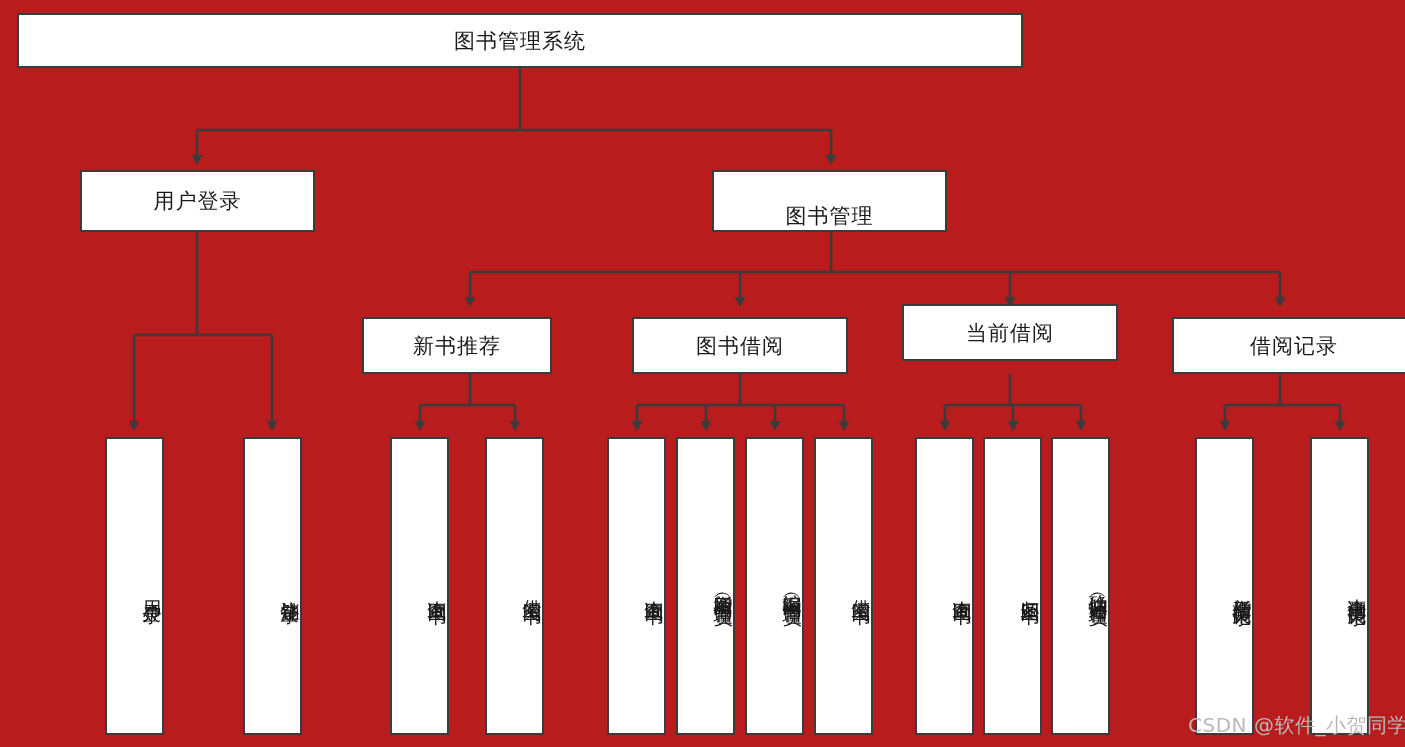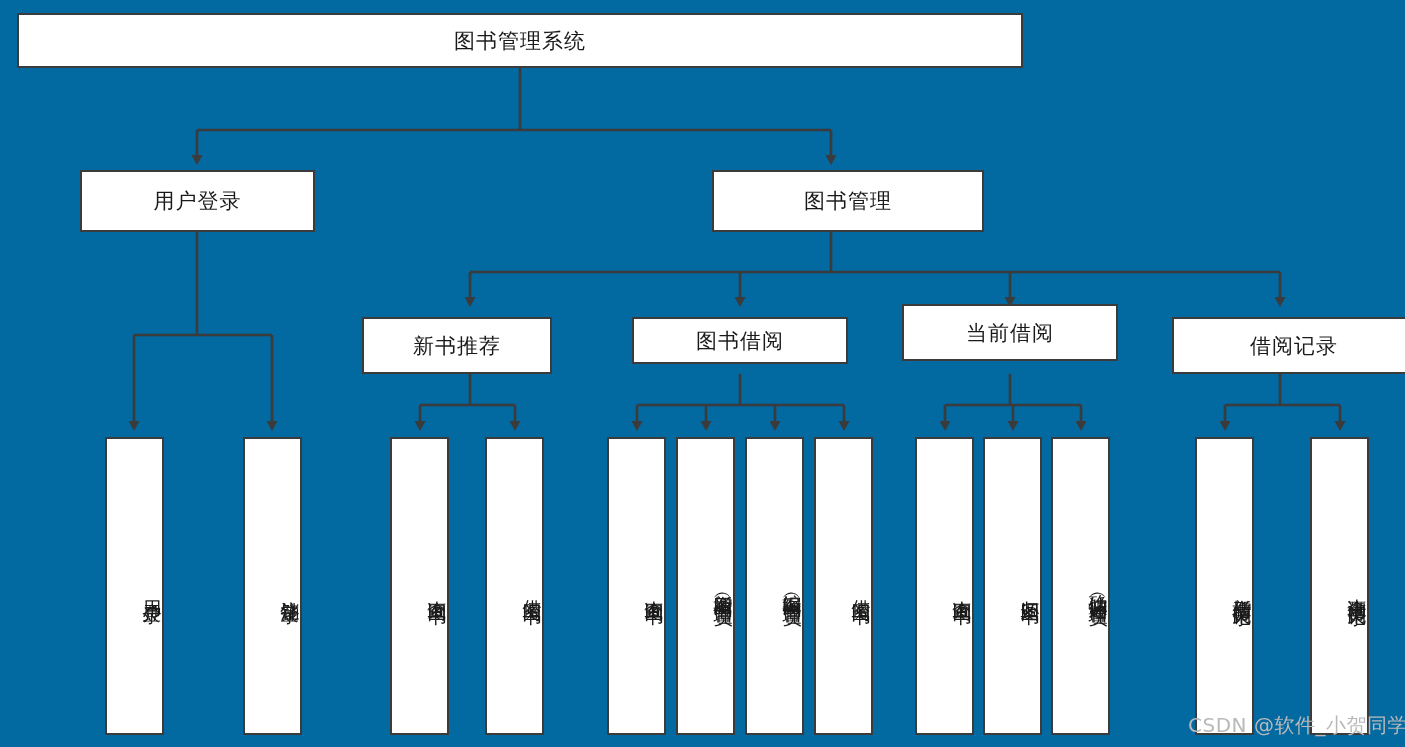--- a/index.html
+++ b/index.html
@@ -7,21 +7,21 @@
     padding: 0;
     background: #ffffff;
   }
   body {
     font-family: "DejaVu Sans", "Liberation Sans", sans-serif;
   }
   #canvas {
     position: relative;
     width: 1405px;
     height: 747px;
-    background: #0369a1;
+    background: #b91c1c;
     overflow: hidden;
   }
   .node {
     position: absolute;
     box-sizing: border-box;
     border: 2px solid #3b3b3b;
     background: #ffffff;
     display: flex;
     align-items: center;
     justify-content: center;
@@ -119,29 +119,29 @@
   </svg>
 
   <div class="node horiz" style="left:17px; top:13px; width:1006px; height:55px;">
     <span>图书管理系统</span>
   </div>
 
   <div class="node horiz" style="left:80px; top:170px; width:235px; height:62px;">
     <span>用户登录</span>
   </div>
 
-  <div class="node horiz" style="left:712px; top:170px; width:272px; height:62px;">
+  <div class="node horiz" style="left:712px; top:170px; width:235px; height:62px;align-items:flex-end;">
     <span>图书管理</span>
   </div>
 
   <div class="node horiz" style="left:362px; top:317px; width:190px; height:57px;">
     <span>新书推荐</span>
   </div>
 
-  <div class="node horiz" style="left:632px; top:317px; width:216px; height:47px;">
+  <div class="node horiz" style="left:632px; top:317px; width:216px; height:57px;">
     <span>图书借阅</span>
   </div>
 
   <div class="node horiz" style="left:902px; top:304px; width:216px; height:57px;">
     <span>当前借阅</span>
   </div>
 
   <div class="node horiz" style="left:1172px; top:317px; width:244px; height:57px;">
     <span>借阅记录</span>
   </div>

